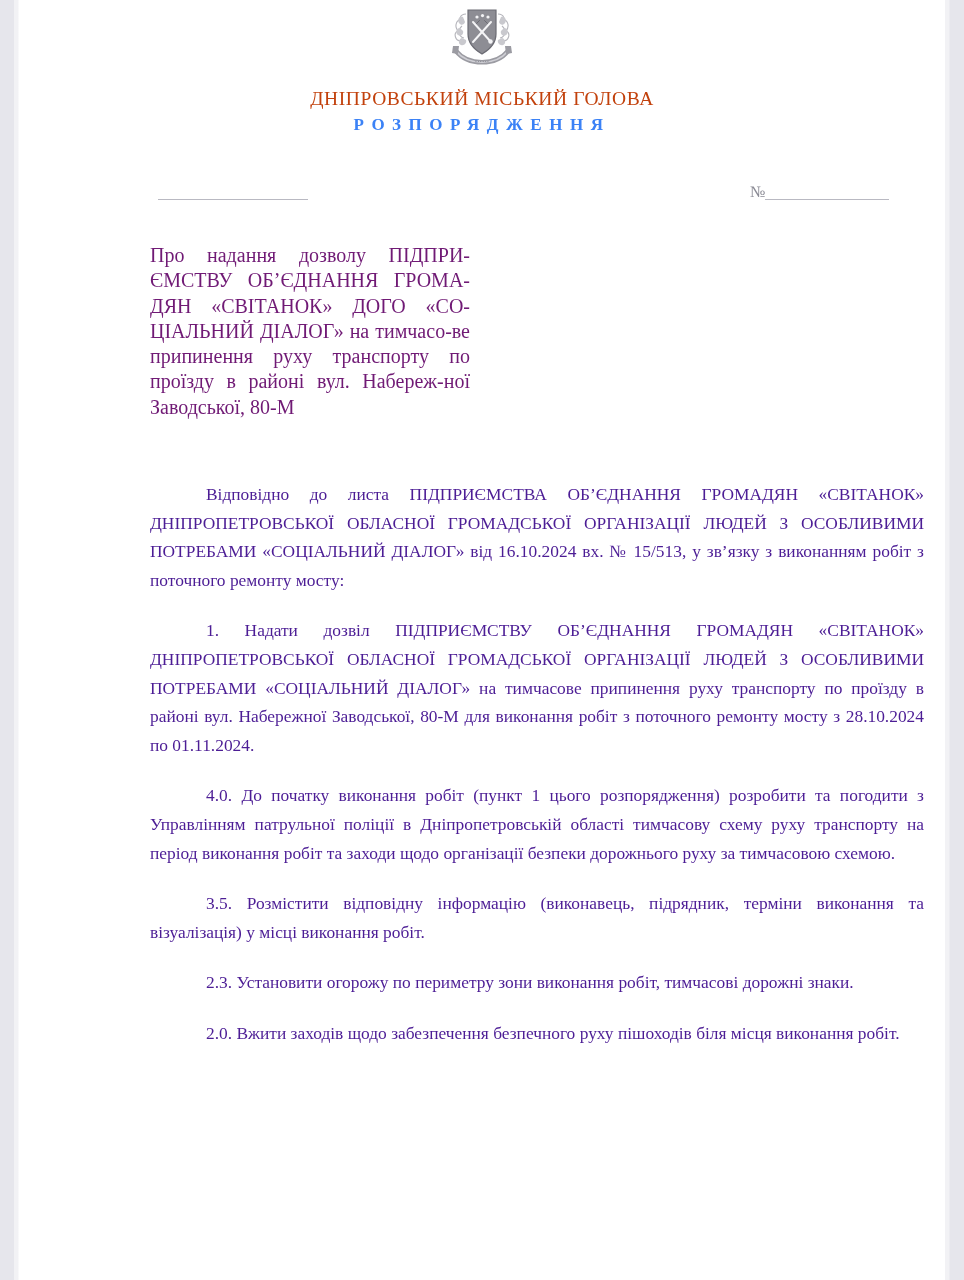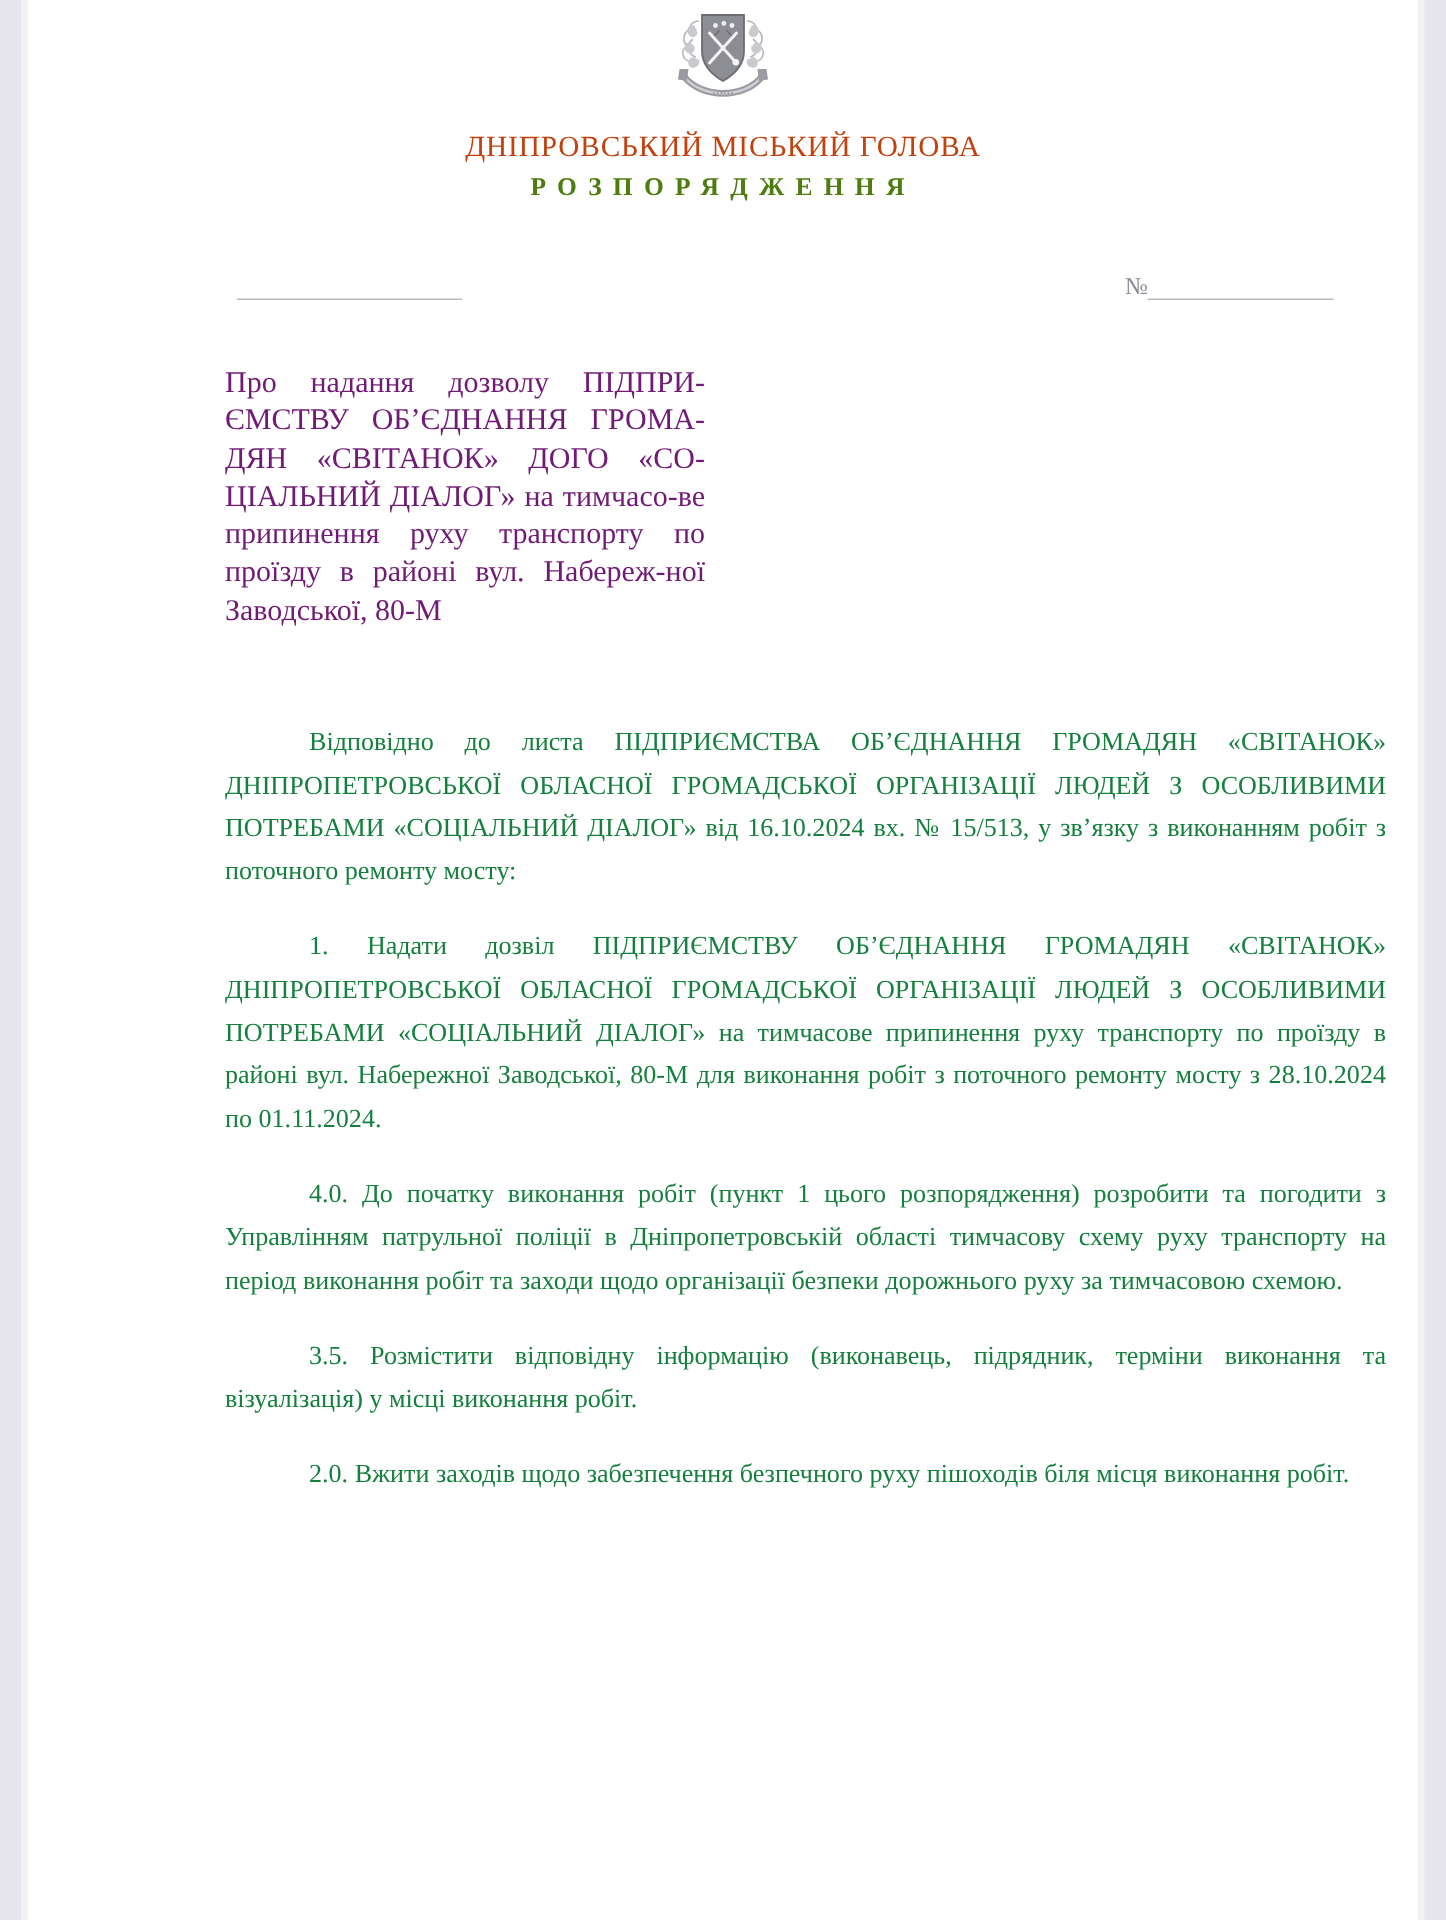--- a/index.html
+++ b/index.html
@@ -64,21 +64,21 @@
     font-size: 19.5px;
     color: #c2410c;
     letter-spacing: 0.6px;
     line-height: 1.15;
     white-space: nowrap;
   }
   .heading .doctype {
     margin-top: 5px;
     font-size: 17px;
     font-weight: bold;
-    color: #4d7c0f;
+    color: #3b82f6;
     letter-spacing: 7.5px;
     line-height: 1.15;
     white-space: nowrap;
   }
 
   
   .ruleRow {
     position: absolute;
     left: 0;
     top: 184px;
@@ -126,21 +126,21 @@
     text-align-last: left;
     hyphens: manual;
   }
 
   
   .body {
     position: absolute;
     left: 131px;
     top: 480px;
     width: 774px;
-    color: #15803d;
+    color: #4c1d95;
   }
   .para {
     font-size: 17.4px;
     line-height: 28.6px;
     text-align: justify;
     text-align-last: left;
     text-indent: 56px;
     margin: 0 0 17px 0;
   }
   .para:last-child { margin-bottom: 0; }
@@ -210,17 +210,18 @@
       </div>
     </div>
 
     <div class="subject">Про надання дозволу ПІДПРИ-ЄМСТВУ ОБ’ЄДНАННЯ ГРОМА-ДЯН «СВІТАНОК» ДОГО «СО-ЦІАЛЬНИЙ ДІАЛОГ» на тимчасо-ве припинення руху транспорту по проїзду в районі вул. Набереж-ної Заводської, 80-М</div>
 
     <div class="body">
       <p class="para gap-lg">Відповідно до листа ПІДПРИЄМСТВА ОБ’ЄДНАННЯ ГРОМАДЯН «СВІТАНОК» ДНІПРОПЕТРОВСЬКОЇ ОБЛАСНОЇ ГРОМАДСЬКОЇ ОРГАНІЗАЦІЇ ЛЮДЕЙ З ОСОБЛИВИМИ ПОТРЕБАМИ «СОЦІАЛЬНИЙ ДІАЛОГ» від 16.10.2024 вх. № 15/513, у зв’язку з виконанням робіт з поточного ремонту мосту:</p>
       <p class="para gap-lg">1. Надати дозвіл ПІДПРИЄМСТВУ ОБ’ЄДНАННЯ ГРОМАДЯН «СВІТАНОК» ДНІПРОПЕТРОВСЬКОЇ ОБЛАСНОЇ ГРОМАДСЬКОЇ ОРГАНІЗАЦІЇ ЛЮДЕЙ З ОСОБЛИВИМИ ПОТРЕБАМИ «СОЦІАЛЬНИЙ ДІАЛОГ» на тимчасове припинення руху транспорту по проїзду в районі вул. Набережної Заводської, 80-М для виконання робіт з поточного ремонту мосту з 28.10.2024 по 01.11.2024.</p>
       <p class="para gap-lg">4.0. До початку виконання робіт (пункт 1 цього розпорядження) розробити та погодити з Управлінням патрульної поліції в Дніпропетровській області тимчасову схему руху транспорту на період виконання робіт та заходи щодо організації безпеки дорожнього руху за тимчасовою схемою.</p>
       <p class="para gap-lg">3.5. Розмістити відповідну інформацію (виконавець, підрядник, терміни виконання та візуалізація) у місці виконання робіт.</p>
+      <p class="para gap-lg">2.3. Установити огорожу по периметру зони виконання робіт, тимчасові дорожні знаки.</p>
       <p class="para">2.0. Вжити заходів щодо забезпечення безпечного руху пішоходів біля місця виконання робіт.</p>
     </div>
 
   </div>
 </div>
 
 </body></html>

